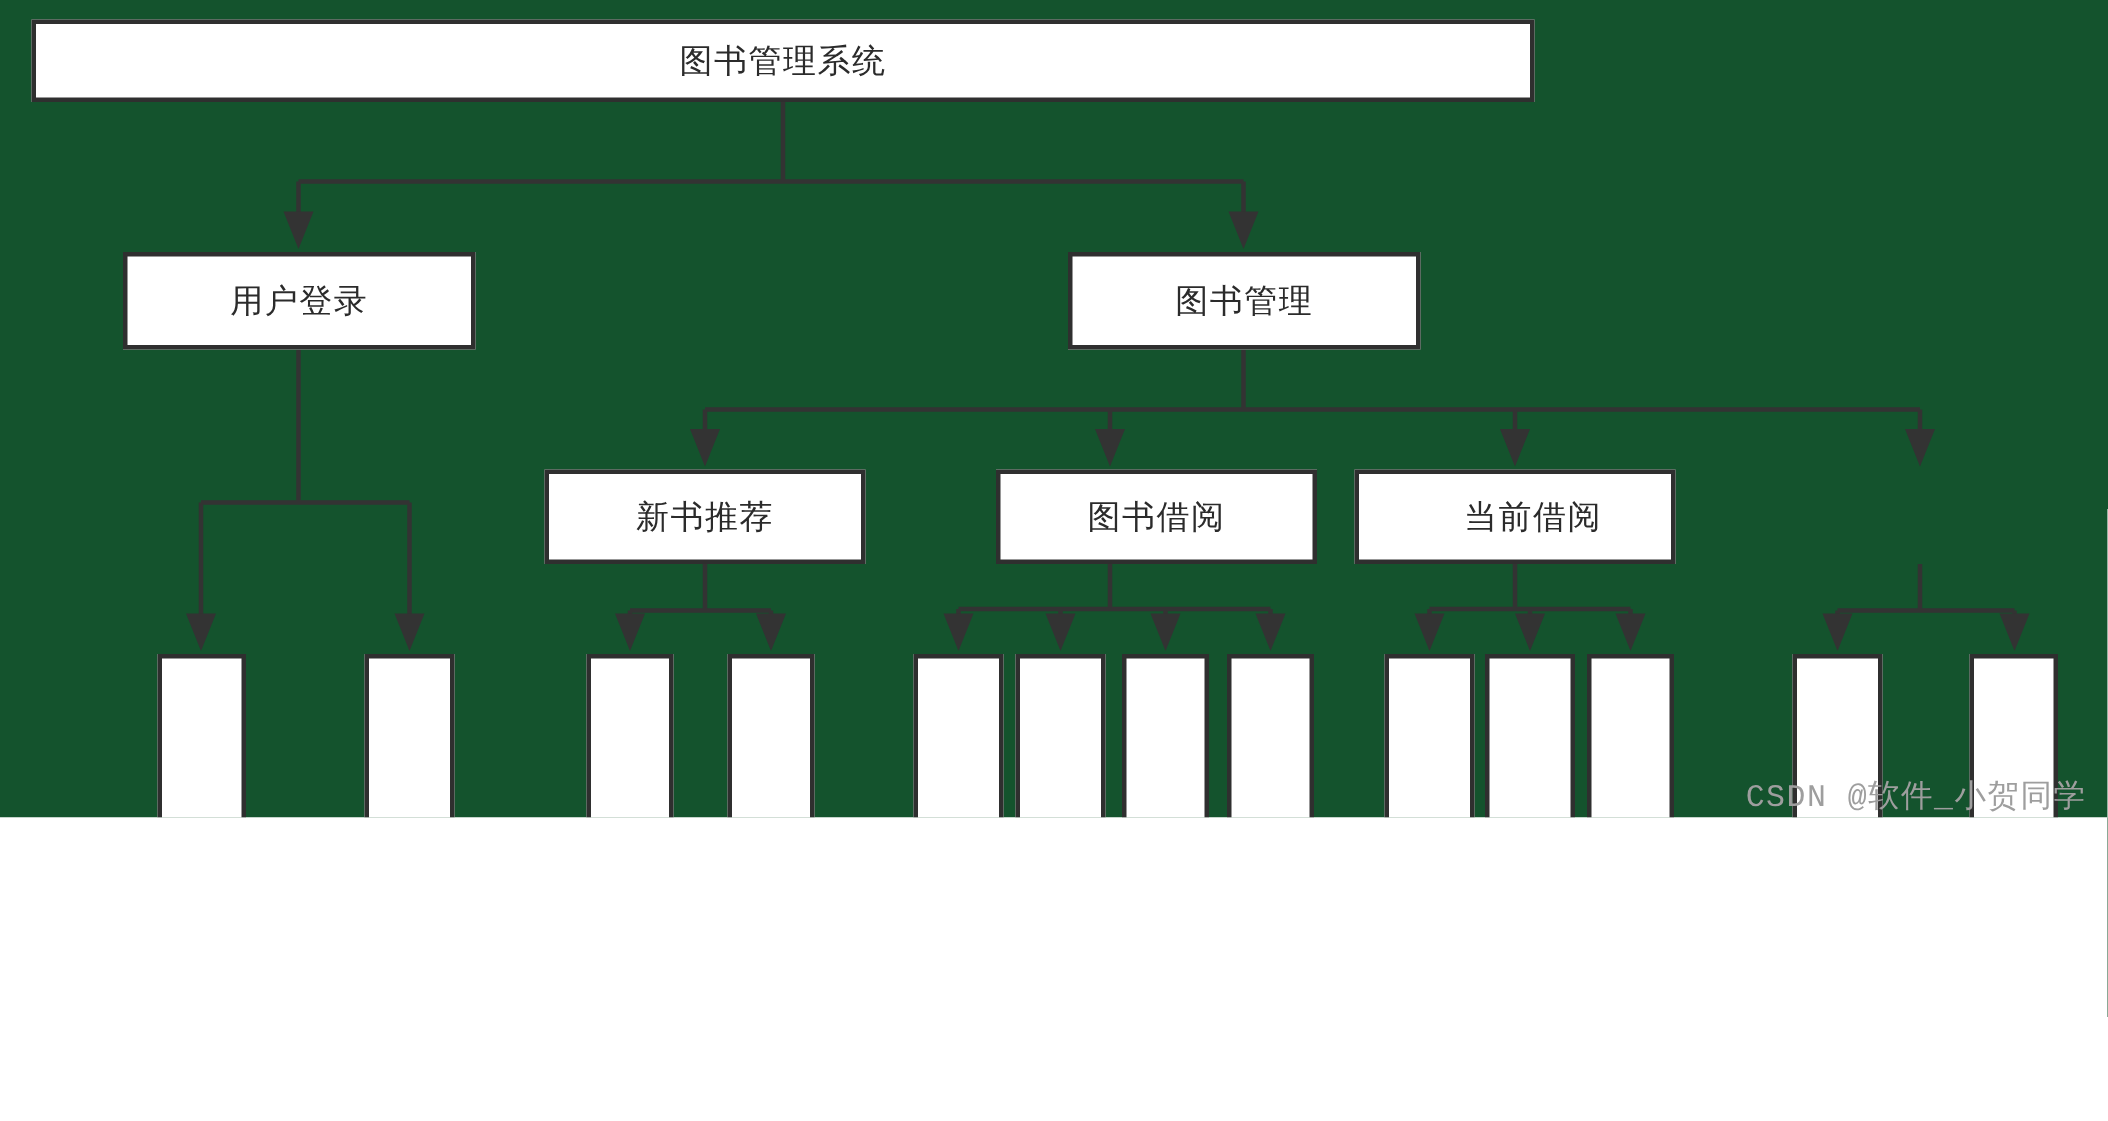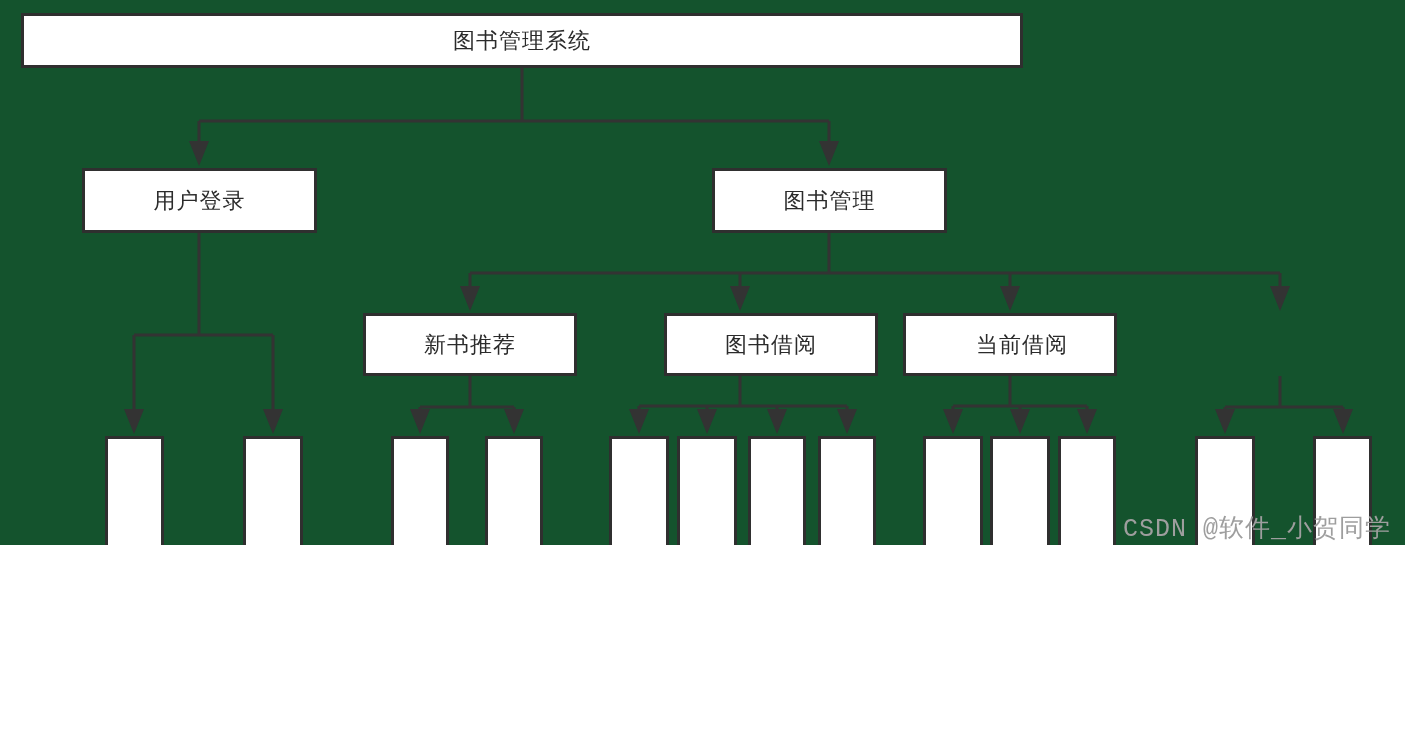--- a/index.html
+++ b/index.html
@@ -37,21 +37,21 @@
     text-orientation: mixed;
     font-size: 22px;
     letter-spacing: 7px;
     line-height: 1;
     white-space: nowrap;
   }
   .watermark {
     position: absolute;
     right: 14px;
     bottom: 1px;
-    font-size: 25px;
+    font-size: 21px;
     color: #9e9e9e;
     letter-spacing: 1px;
     white-space: nowrap;
     z-index: 5;
     margin-left: 16px;
   }
 </style>
 </head>
 <body>
 

